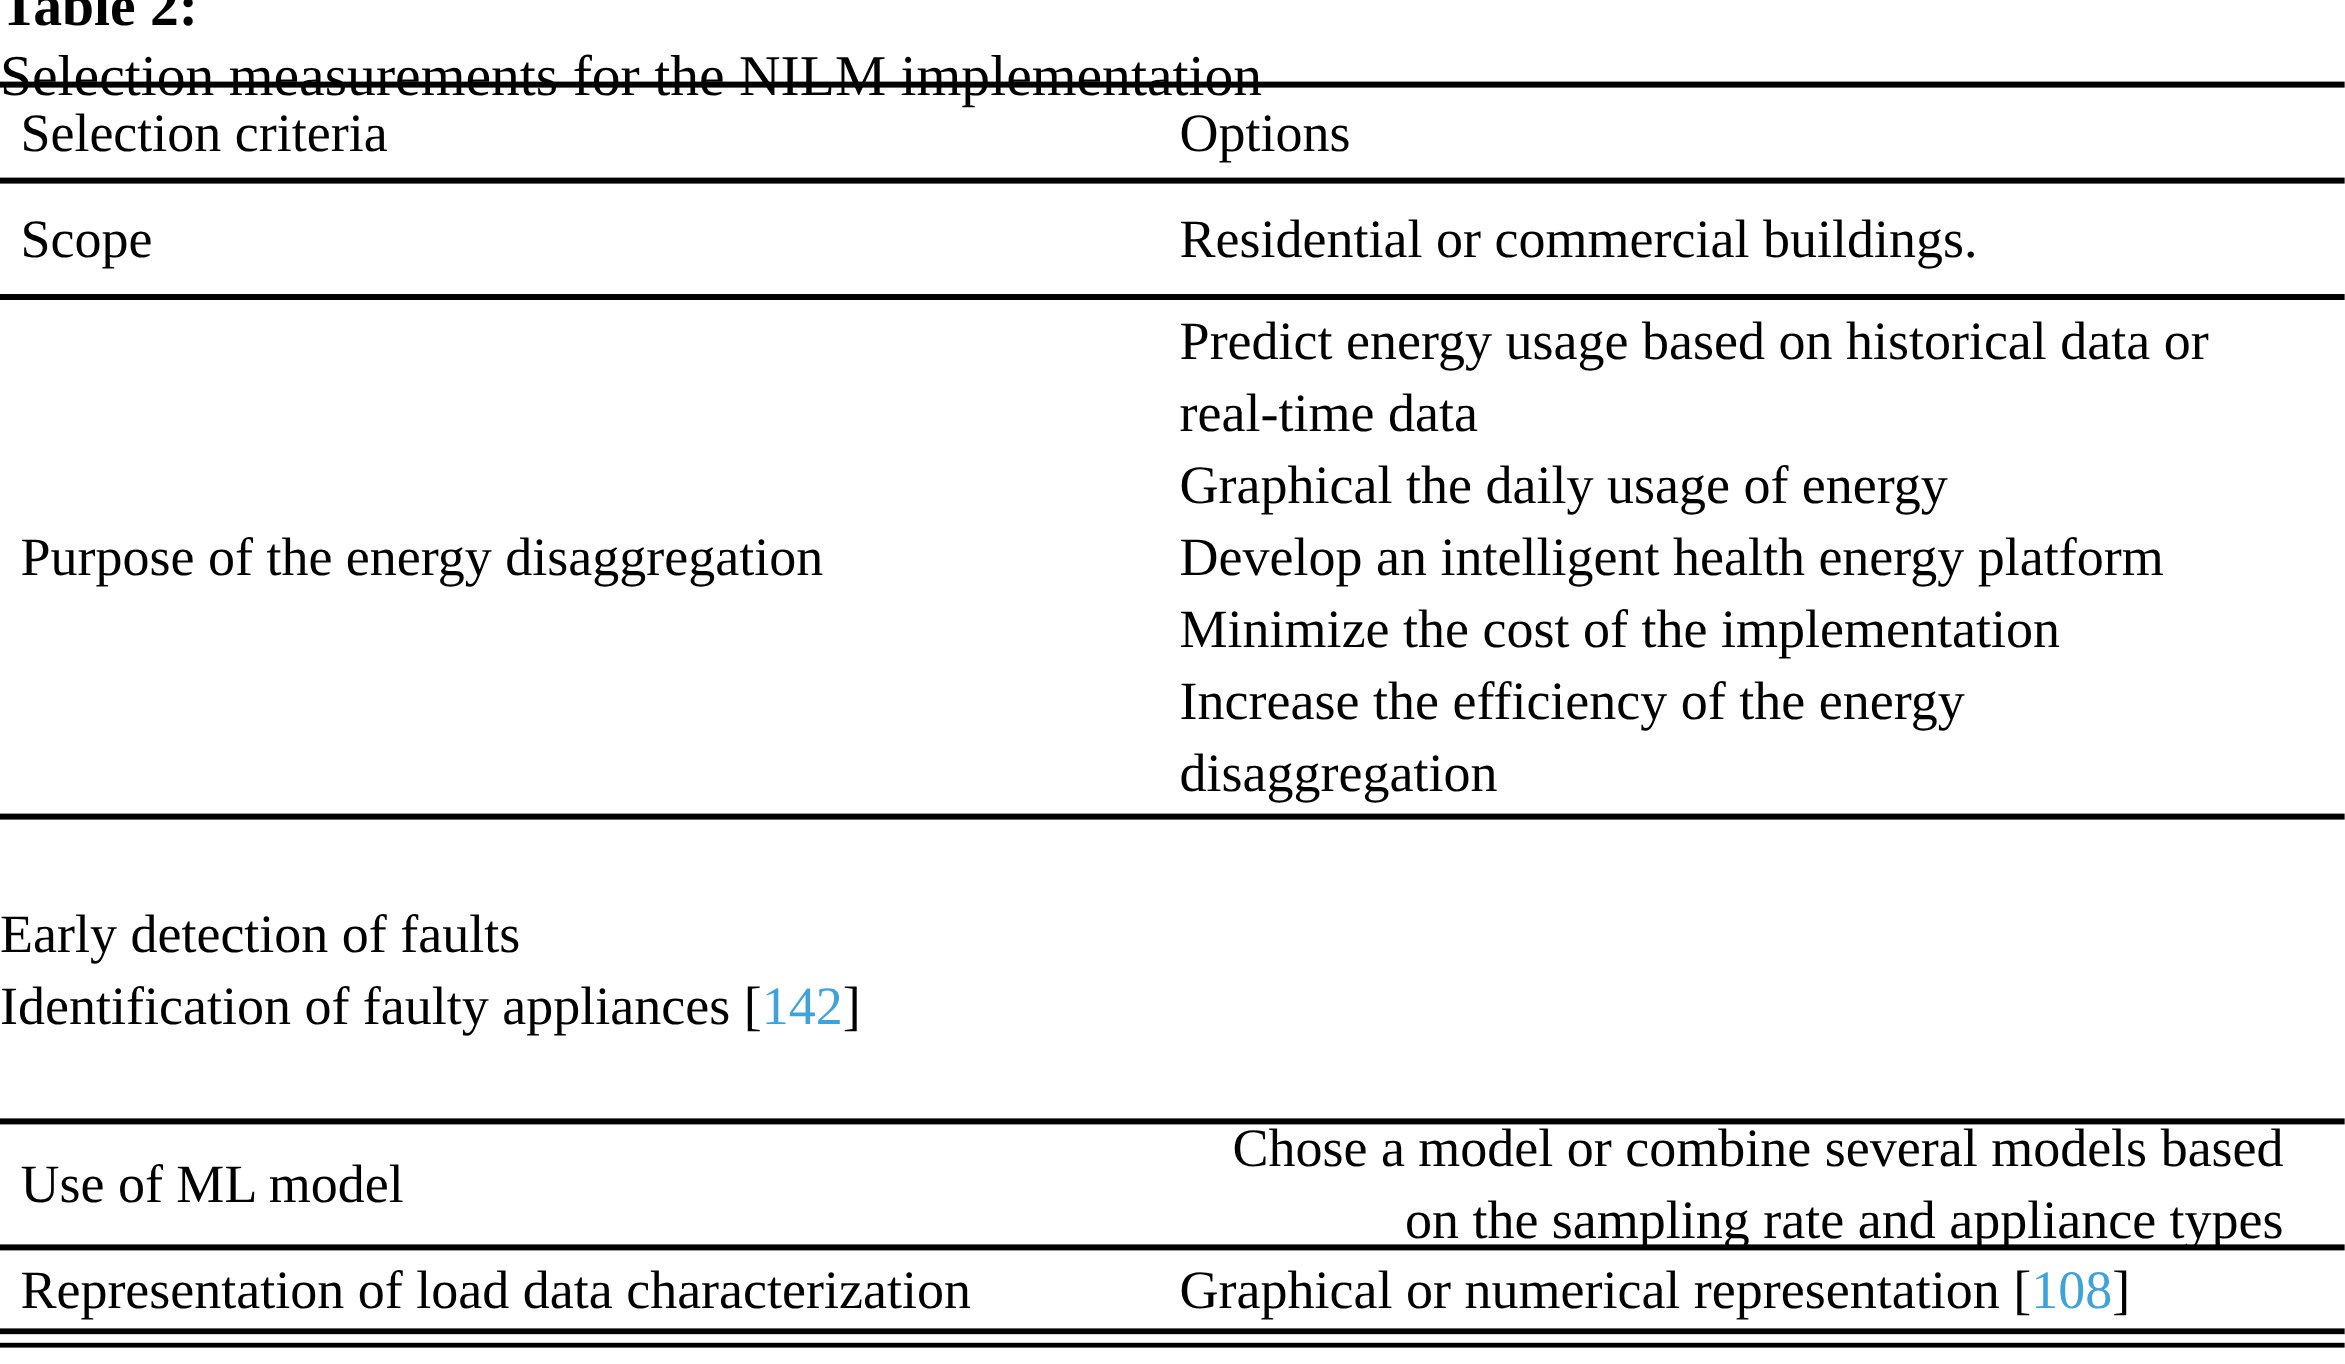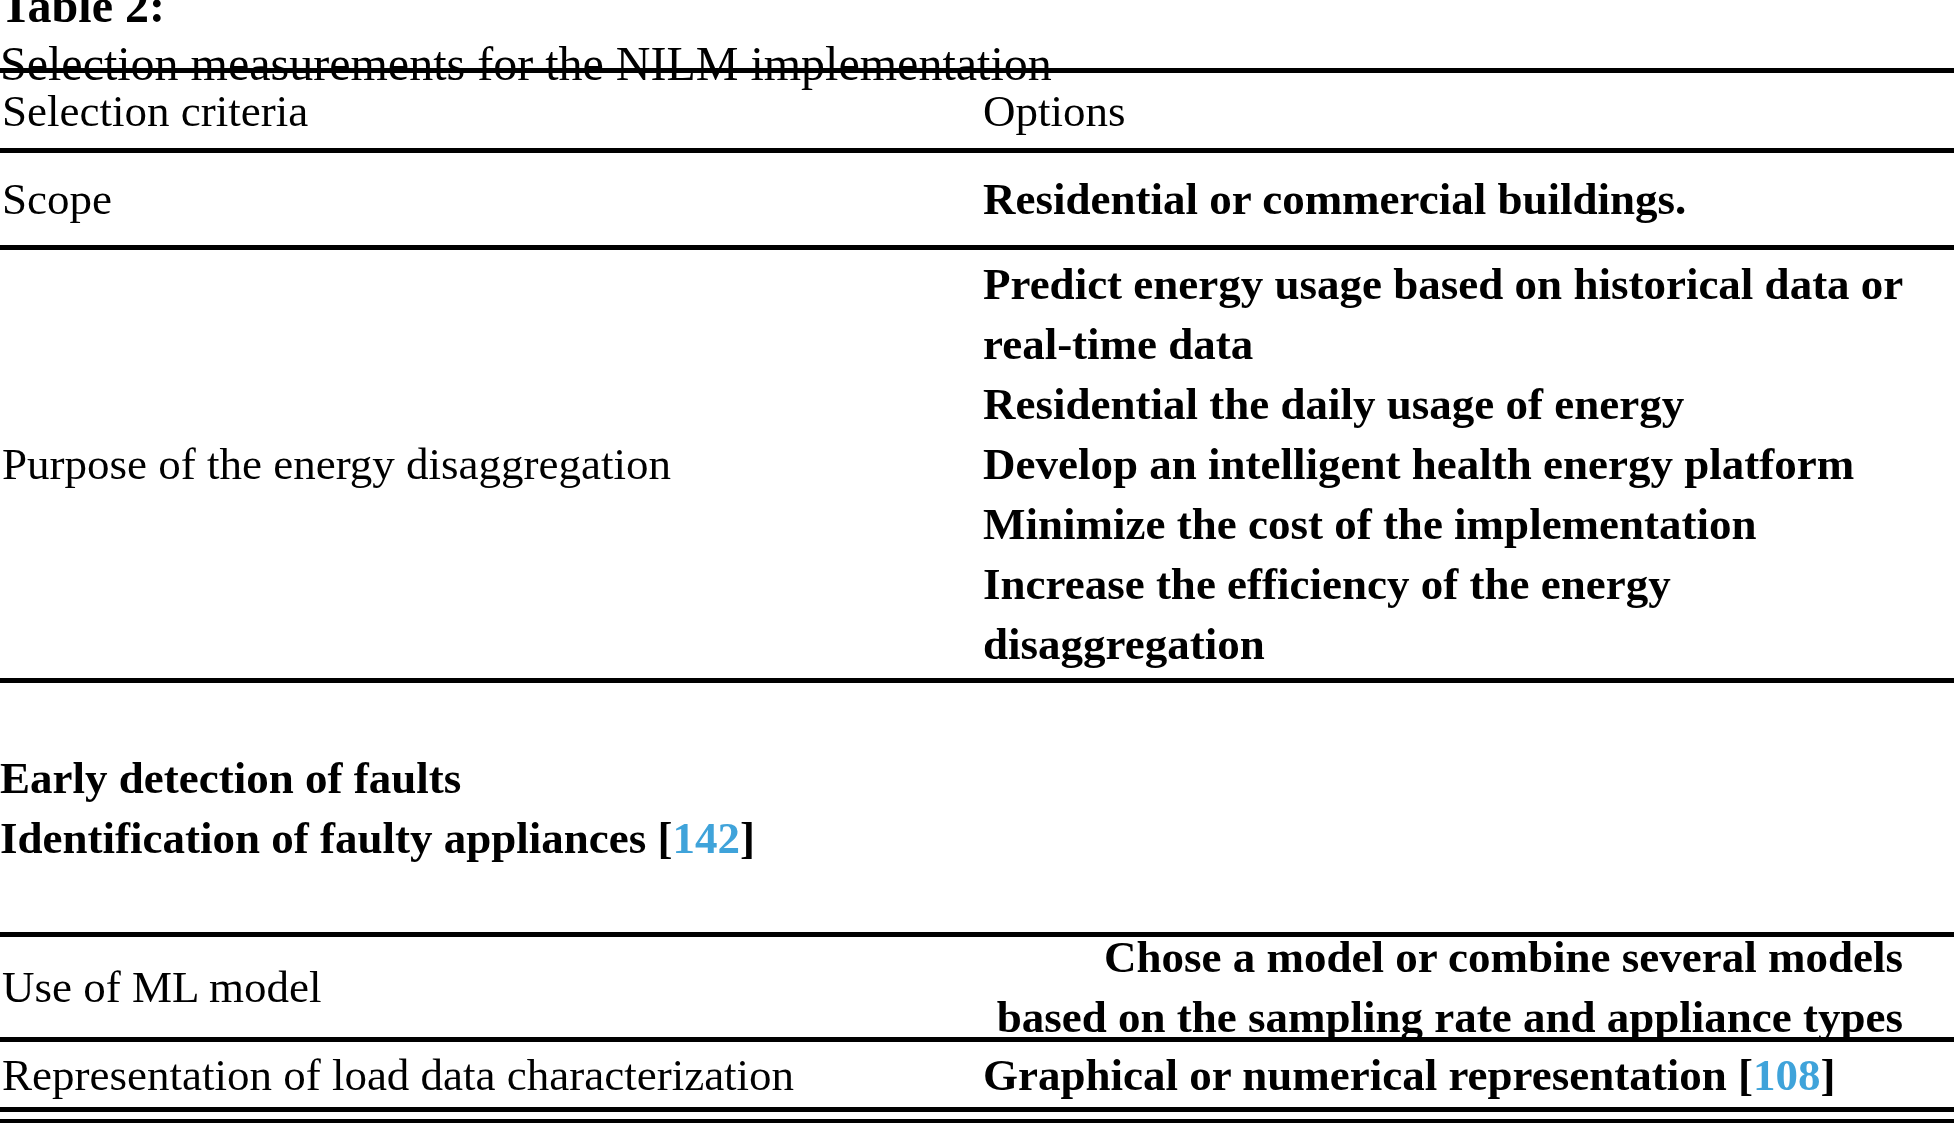--- a/index.html
+++ b/index.html
@@ -13,27 +13,27 @@
     height:68px;box-sizing:border-box;padding-top:2px;
     display:flex;justify-content:center;align-items:flex-start;
     font-size:48px;line-height:58px;white-space:nowrap;flex-direction:column;
   }
   .caption .label{font-weight:bold;margin-right:16px;}
   .rule{height:5px;background:#000000;}
   .rule-last{height:4px;background:#000000;}
   .bottom-gap{height:7px;background:#ffffff;}
   .row{display:flex;font-size:45px;line-height:60px;}
   .cell-left{
-    width:983px;box-sizing:border-box;padding-left:2px;
+    width:983px;box-sizing:border-box;padding-left:17px;
     display:flex;align-items:center;flex-shrink:0;
   }
   .cell-right{
     flex:1;display:flex;flex-direction:column;justify-content:center;
   }
-  .cell-right p{margin:0;max-width:920px;font-weight:bold;}
+  .cell-right p{margin:0;max-width:920px;}
   .r-header{height:75px;}
   .r-scope{height:92px;}
   .r-purpose{height:428px;}
   .r-fault{height:249px;}
   .r-ml{height:100px;text-align:right;}
   .r-repr{height:65px;}
   .cite{color:var(--cite-color,#3fa3da);}
 </style>
 </head>
 <body style="--cite-color: #3fa3da;">
@@ -60,21 +60,21 @@
       <p>Residential or commercial buildings.</p>
     </div>
   </div>
 
   <div class="rule"></div>
 
   <div class="row r-purpose">
     <div class="cell-left">Purpose of the energy disaggregation</div>
     <div class="cell-right">
       <p>Predict energy usage based on historical data or real-time data</p>
-      <p>Residential the daily usage of energy</p>
+      <p>Graphical the daily usage of energy</p>
       <p>Develop an intelligent health energy platform</p>
       <p>Minimize the cost of the implementation</p>
       <p>Increase the efficiency of the energy disaggregation</p>
     </div>
   </div>
 
   <div class="rule"></div>
 
   <div class="row r-fault">
     <div class="cell-right">

